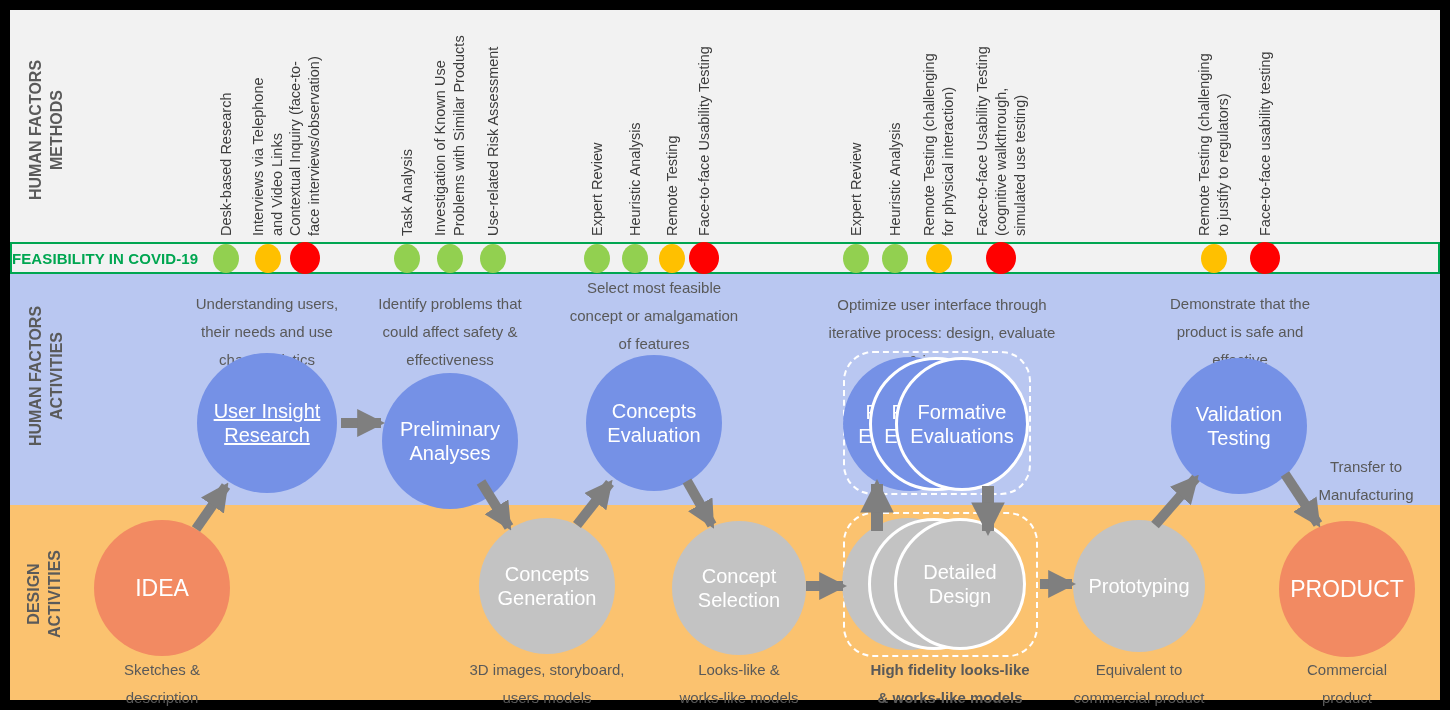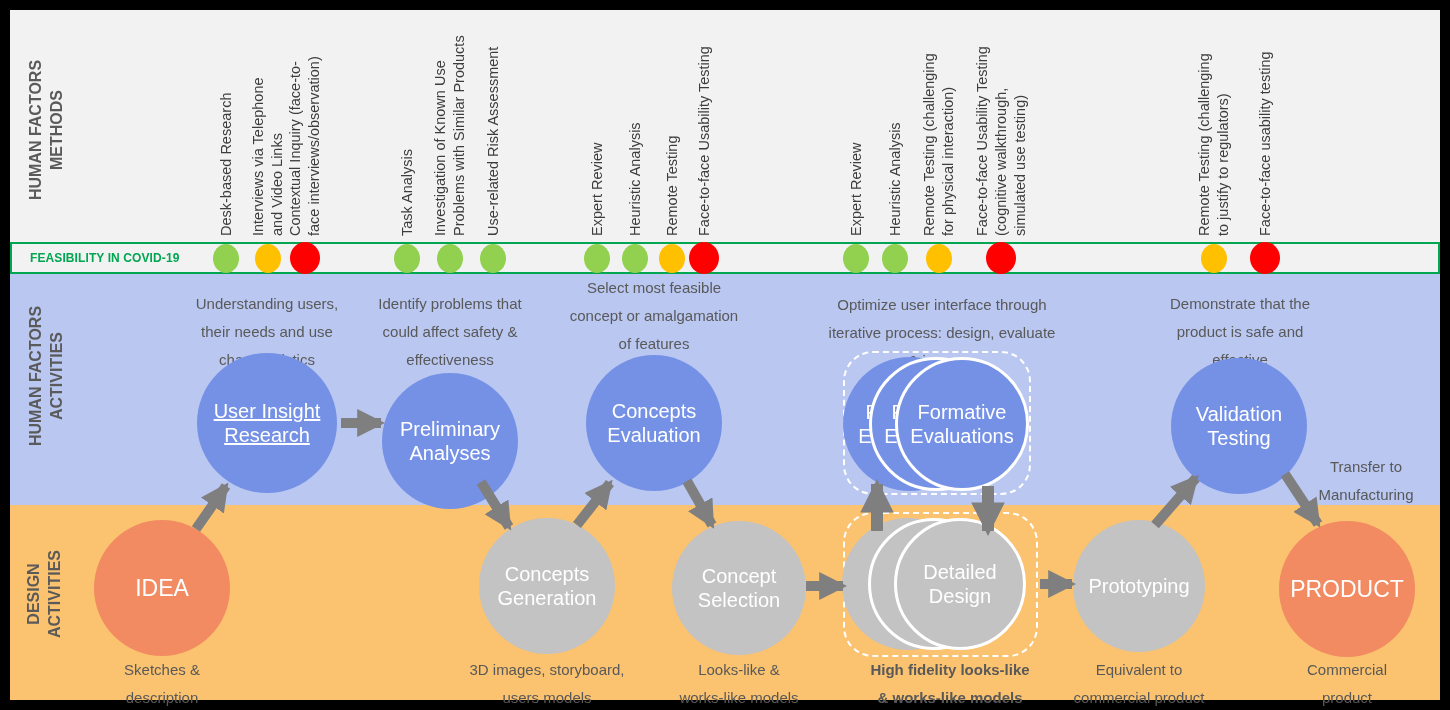--- a/index.html
+++ b/index.html
@@ -1,21 +1,21 @@
 <!DOCTYPE html>
 <html style="--methods-bg: #f2f2f2; --bar-border: #00a651; --bar-text: #00a651; --hf-band: #b9c7f1; --design-band: #fbc26f; --hf-circle: #7591e6; --design-circle: #c3c3c3; --accent-circle: #f28a62; --arrow: #7f7f7f; --note-text: #595959; --method-text: #3d3d3d; --side-text: #5a5a5a;"><head>
 <meta charset="utf-8">
 <style>
   html,body{margin:0;padding:0;background:#000;}
   #canvas{position:relative;width:1450px;height:710px;background:#000;overflow:hidden;
           font-family:"Liberation Sans",sans-serif;}
   #methods-area{position:absolute;left:10px;top:10px;width:1430px;height:232px;background:var(--methods-bg);z-index:1;}
   #feasibility-bar{position:absolute;left:10px;top:242px;width:1430px;height:32px;background:var(--methods-bg);
           border:2px solid var(--bar-border);box-sizing:border-box;display:flex;align-items:center;z-index:2;}
-  #feasibility-label{font-weight:bold;font-size:12px;color:var(--bar-text);margin-left:18px;letter-spacing:.1px;}
+  #feasibility-label{font-weight:bold;font-size:15px;color:var(--bar-text);letter-spacing:.1px;}
   #hfa-band{position:absolute;left:10px;top:274px;width:1430px;height:231px;background:var(--hf-band);z-index:1;}
   #design-band{position:absolute;left:10px;top:505px;width:1430px;height:195px;background:var(--design-band);z-index:1;}
   .vlabel{position:absolute;transform:rotate(-90deg);transform-origin:left bottom;white-space:pre-line;}
   .side-label{font-weight:bold;font-size:16px;line-height:21px;color:var(--side-text);text-align:center;z-index:3;}
   .method-label{position:absolute;transform:rotate(-90deg);transform-origin:left bottom;
           font-size:14.5px;line-height:19px;color:var(--method-text);white-space:pre;z-index:3;}
   .dot{position:absolute;border-radius:50%;z-index:4;}
   .note{position:absolute;font-size:15px;line-height:28px;color:var(--note-text);text-align:center;
           white-space:pre-line;z-index:5;}
   .circle{position:absolute;border-radius:50%;display:flex;align-items:center;justify-content:center;

